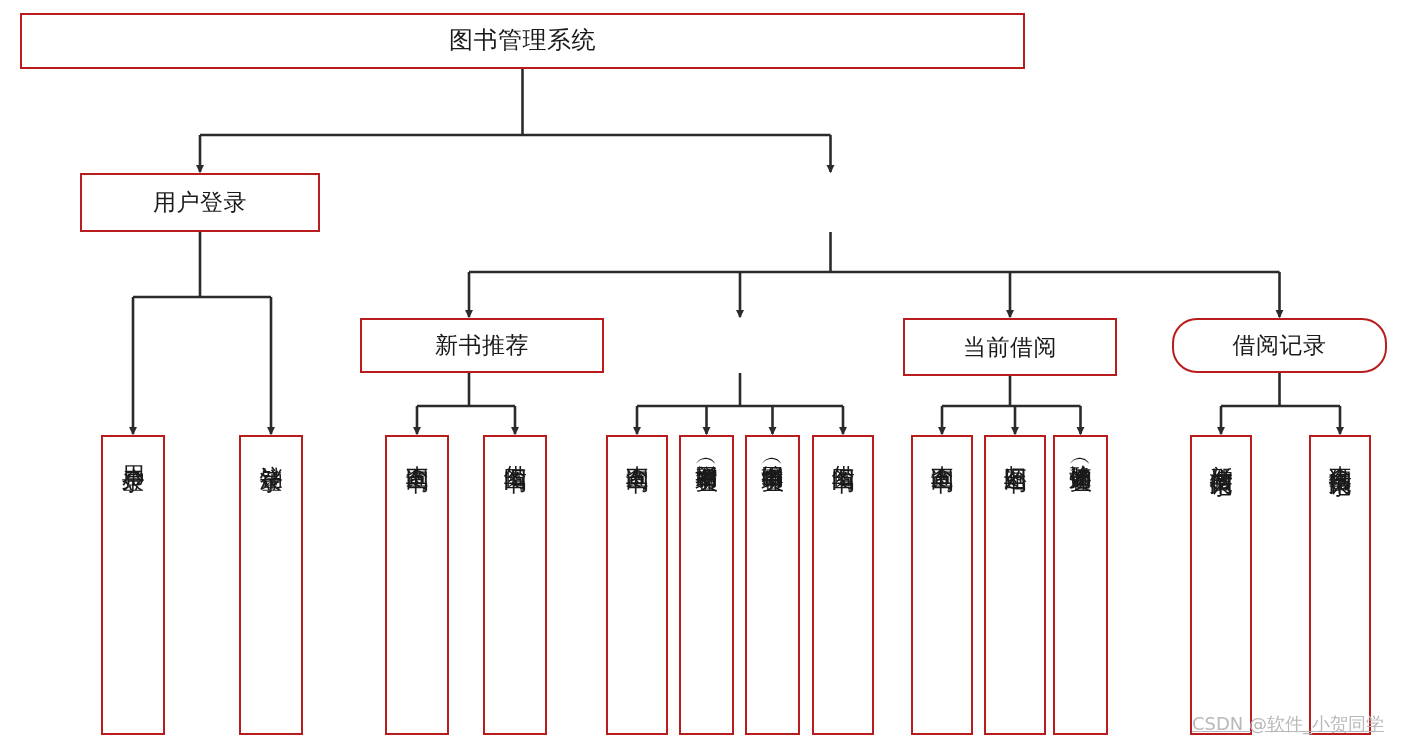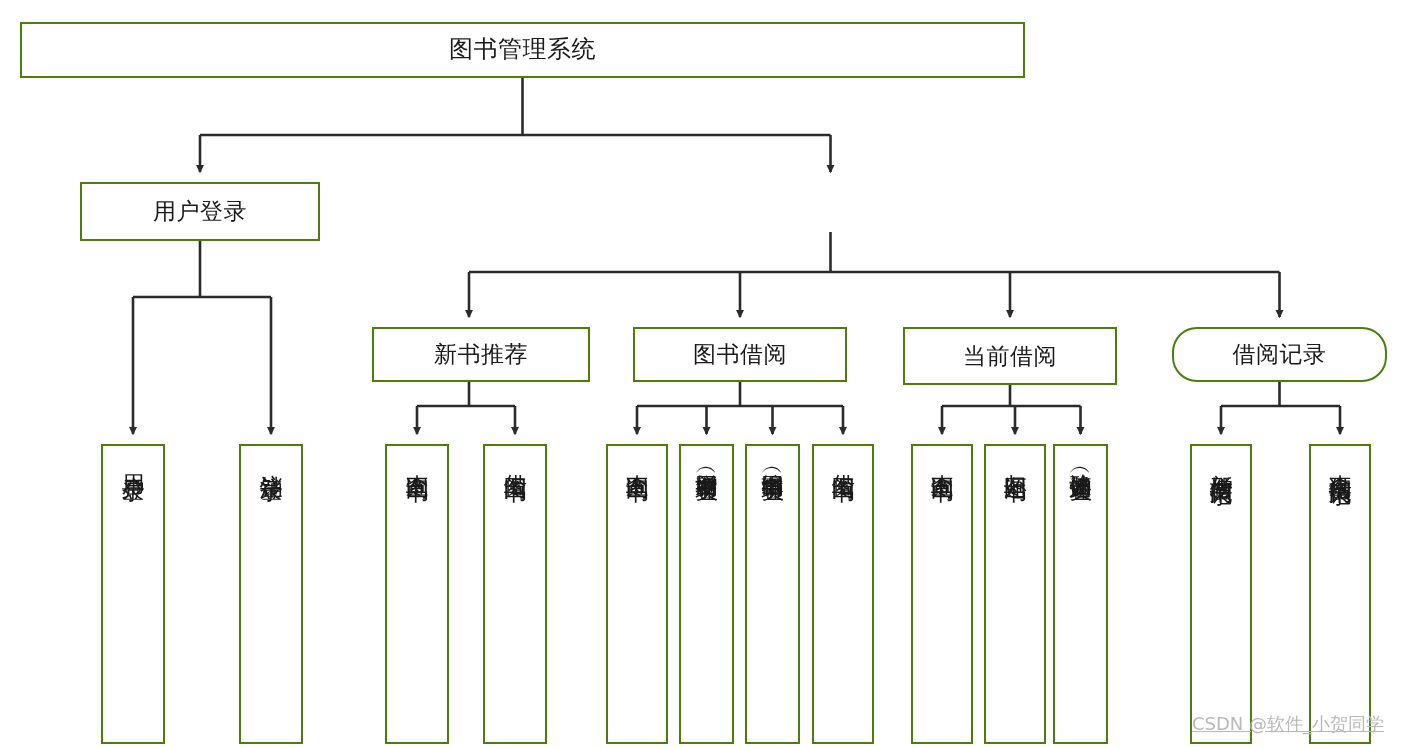--- a/index.html
+++ b/index.html
@@ -23,26 +23,25 @@
     left: 0;
     top: 0;
     width: 1405px;
     height: 747px;
     pointer-events: none;
   }
   .node {
     position: absolute;
     box-sizing: border-box;
     background: #ffffff;
-    border: 2px solid #4d7c0f;
+    border: 2px solid #b91c1c;
     display: flex;
     align-items: center;
     justify-content: center;
     z-index: 2;
-    margin-top: 9px;
   }
   .node-label {
     color: #1a1a1a;
     text-align: center;
     line-height: 1.05;
     letter-spacing: 0.5px;
     white-space: pre;
   }
   
   .node.horiz .node-label {
@@ -129,25 +128,22 @@
   </svg>
 
   <div class="node root horiz" style="left: 20px; top: 13px; width: 1005px; height: 56px;">
     <span class="node-label">图书管理系统</span>
   </div>
 
   <div class="node horiz" style="left: 80px; top: 173px; width: 240px; height: 59px;">
     <span class="node-label">用户登录</span>
   </div>
 
-  <div class="node horiz" style="left: 372px; top: 318px; width: 218px; height: 55px;">
+  <div class="node horiz" style="left: 360px; top: 318px; width: 244px; height: 55px;">
     <span class="node-label">新书推荐</span>
-  </div>
-  <div class="node horiz" style="left: 633px; top: 318px; width: 214px; height: 55px;">
-    <span class="node-label">图书借阅</span>
   </div>
   <div class="node horiz" style="left: 903px; top: 318px; width: 214px; height: 58px;">
     <span class="node-label">当前借阅</span>
   </div>
   <div class="node horiz" style="left: 1172px; top: 318px; width: 215px; height: 55px; border-radius: 25px;">
     <span class="node-label">借阅记录</span>
   </div>
 
   <div class="node vert" style="left: 101px; top: 435px; width: 64px; height: 300px;">
     <span class="node-label">用户登录</span>

